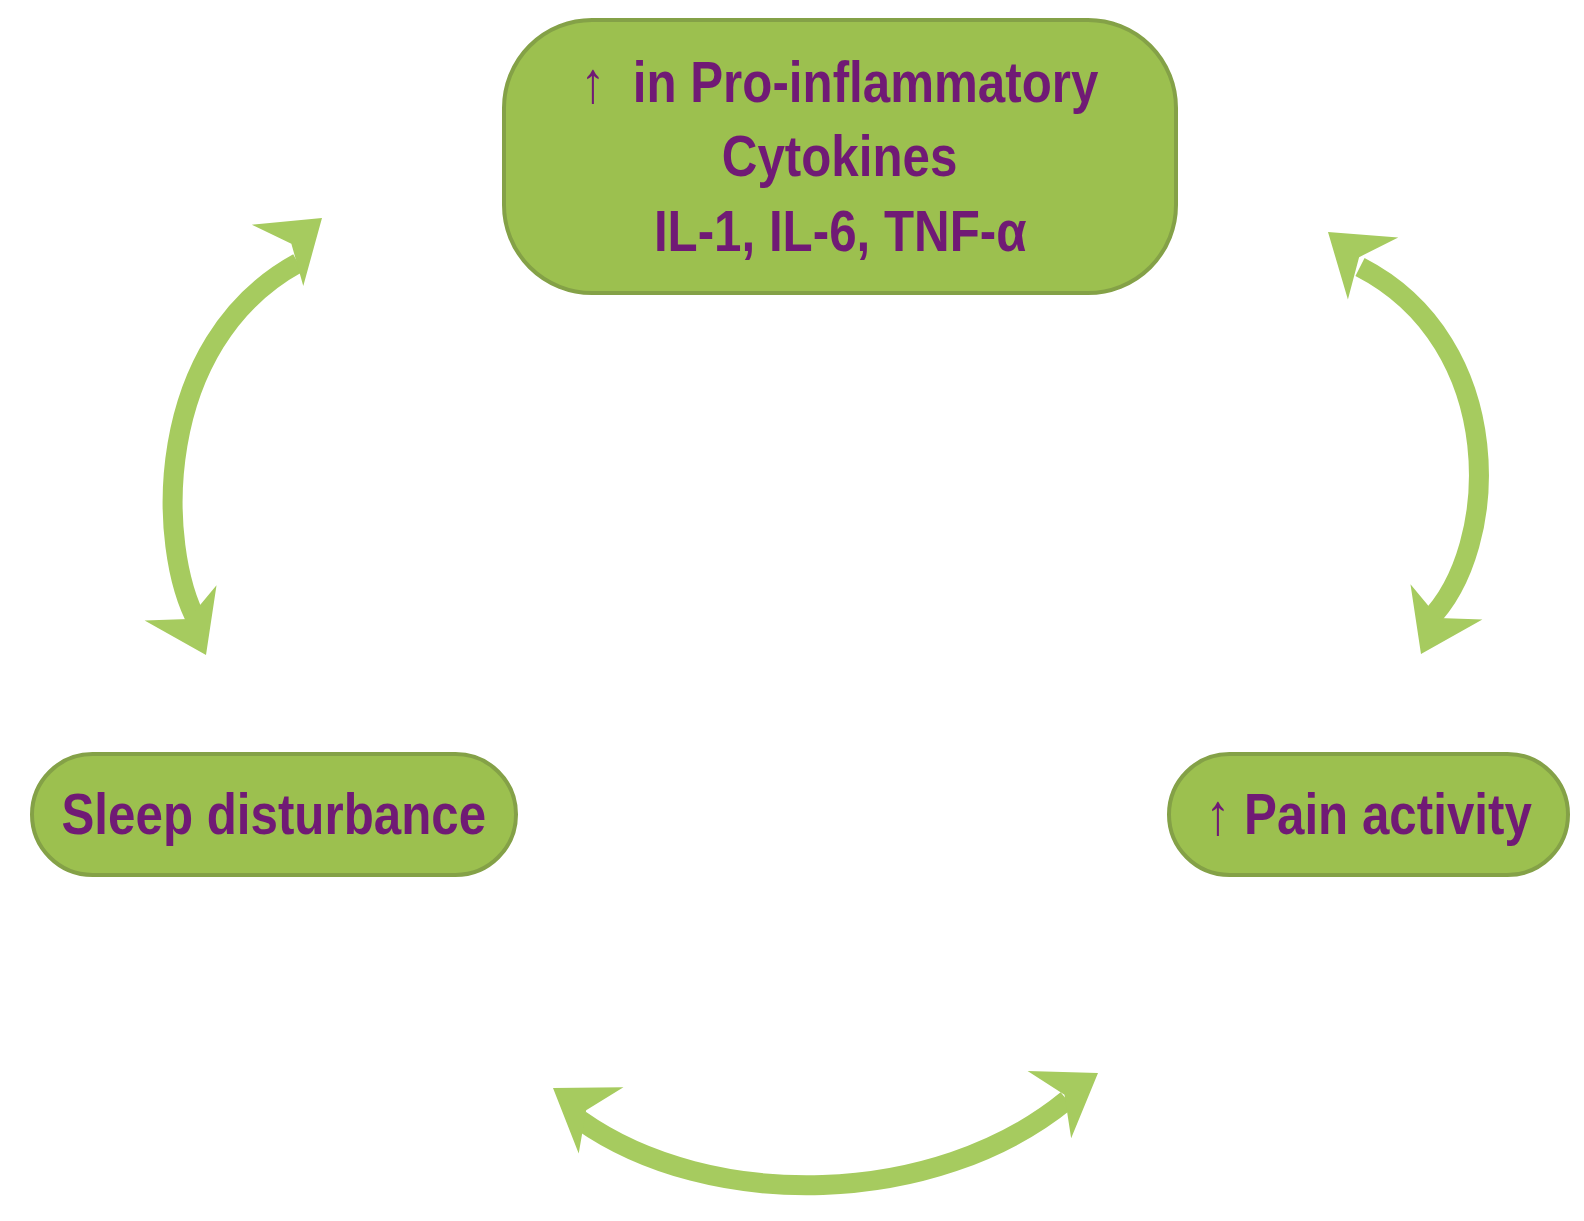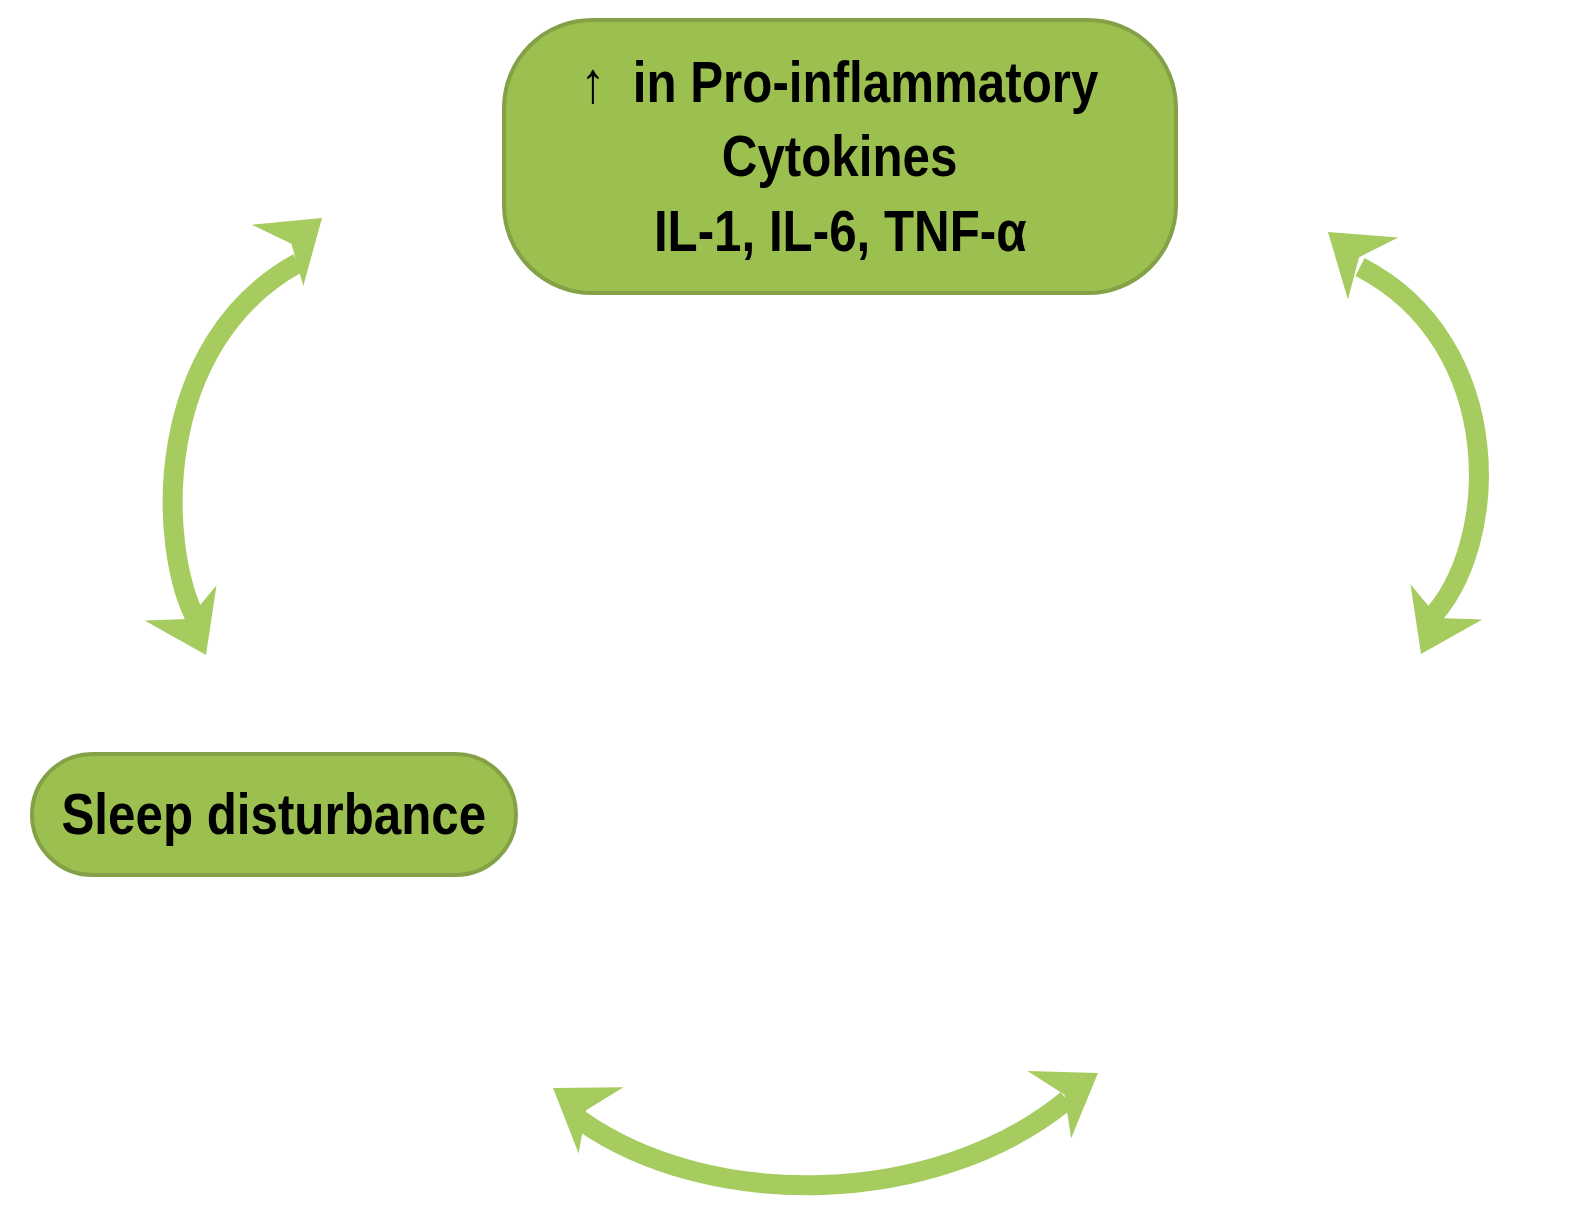--- a/index.html
+++ b/index.html
@@ -13,21 +13,21 @@
     height: 1221px;
     background: #ffffff;
     overflow: hidden;
     font-family: "Liberation Sans", sans-serif;
   }
   .node {
     position: absolute;
     box-sizing: border-box;
     background: #9cc04f;
     border: 4px solid #84a147;
-    color: #000000;
+    color: #701a75;
     font-weight: bold;
     display: flex;
     flex-direction: column;
     align-items: center;
     justify-content: center;
     text-align: right;
   }
   .node .line {
     white-space: nowrap;
     transform: scaleX(0.85);
@@ -71,20 +71,23 @@
   <div class="node node-top">
     <div class="line">↑&nbsp; in Pro-inflammatory</div>
     <div class="line">Cytokines</div>
     <div class="line">IL-1, IL-6, TNF-α</div>
   </div>
 
   <div class="node node-pill node-left">
     <div class="line">Sleep disturbance</div>
   </div>
 
+  <div class="node node-pill node-right">
+    <div class="line">↑ Pain activity</div>
+  </div>
 
   <svg class="arrow-svg arrow-left" width="220" height="480" viewBox="0 0 220 480">
     <path d="M 68 428 C 26 352, 22 148, 168 68" fill="none" stroke-width="20" stroke="#a6cb5f"></path>
     <polygon points="0,0 -58,-40 -40,0 -58,40" transform="translate(192,23) rotate(-40)" fill="#a6cb5f"></polygon>
     <polygon points="0,0 -58,-40 -40,0 -58,40" transform="translate(76,460) rotate(64)" fill="#a6cb5f"></polygon>
   </svg>
 
   <svg class="arrow-svg arrow-right" width="250" height="480" viewBox="0 0 250 480">
     <path d="M 138 426 C 212 352, 218 148, 70 72" fill="none" stroke-width="20" stroke="#a6cb5f"></path>
     <polygon points="0,0 -58,-40 -40,0 -58,40" transform="translate(38,37) rotate(-141)" fill="#a6cb5f"></polygon>

